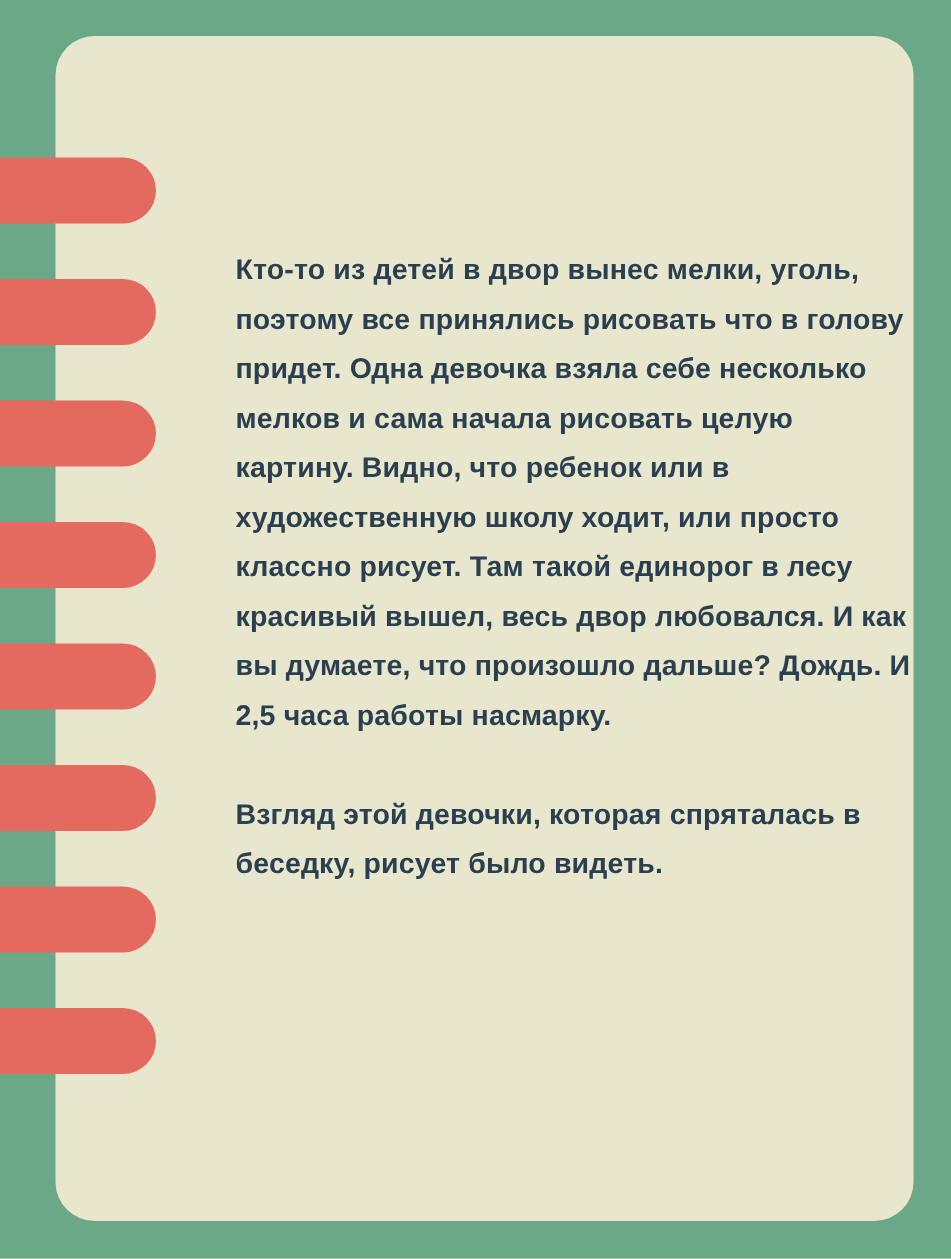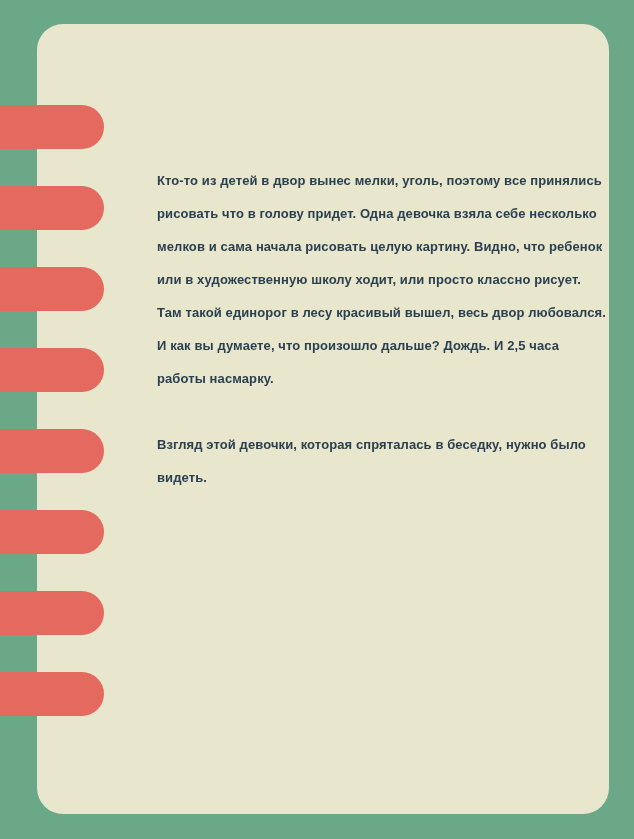--- a/index.html
+++ b/index.html
@@ -55,38 +55,38 @@
 
   .text-area {
     position: absolute;
     left: 120px;
     top: 140px;
     width: 450px;
   }
   .para {
     margin: 0;
     color: #2a3f4f;
-    font-size: 13px;
+    font-size: 19px;
     font-weight: bold;
     line-height: 33px;
     letter-spacing: 0.1px;
   }
   .para + .para {
     margin-top: 33px;
   }
 </style>
 </head>
 <body>
 
 <div class="card-stage">
 
   <div class="note-card">
     <div class="text-area">
       <p class="para">Кто-то из детей в двор вынес мелки, уголь, поэтому все принялись рисовать что в голову придет. Одна девочка взяла себе несколько мелков и сама начала рисовать целую картину. Видно, что ребенок или в художественную школу ходит, или просто классно рисует. Там такой единорог в лесу красивый вышел, весь двор любовался. И как вы думаете, что произошло дальше? Дождь. И 2,5 часа работы насмарку.</p>
-      <p class="para">Взгляд этой девочки, которая спряталась в беседку, нужно было видеть.</p>
+      <p class="para">Взгляд этой девочки, которая спряталась в беседку, рисует было видеть.</p>
     </div>
   </div>
 
   <div class="rings">
     <div class="ring r1"></div>
     <div class="ring r2"></div>
     <div class="ring r3"></div>
     <div class="ring r4"></div>
     <div class="ring r5"></div>
     <div class="ring r6"></div>

